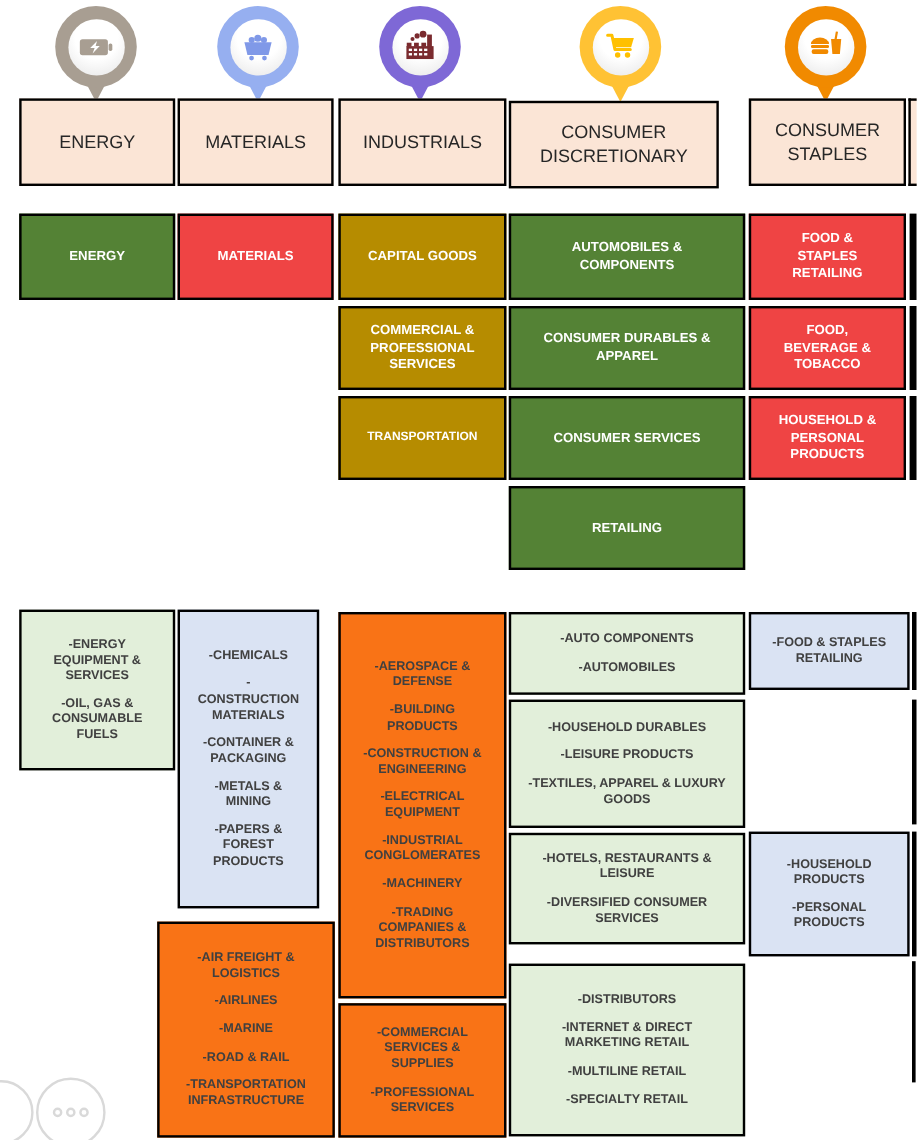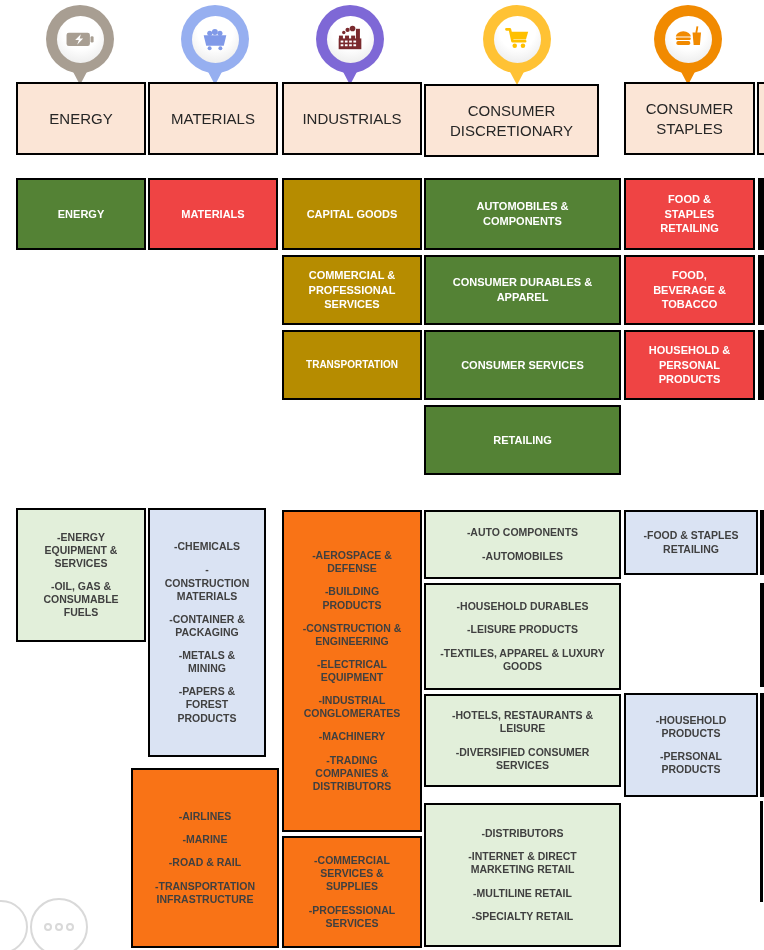--- a/index.html
+++ b/index.html
@@ -215,20 +215,21 @@
       <div class="li-item">-MACHINERY</div>
       <div class="li-item">-TRADING COMPANIES &amp; DISTRIBUTORS</div>
     </div>
 
   <div class="lst tan" style="left:282px;top:836px;width:140px;height:112px">
       <div class="li-item">-COMMERCIAL SERVICES &amp; SUPPLIES</div>
       <div class="li-item">-PROFESSIONAL SERVICES</div>
     </div>
 
   <div class="lst tan" style="left:131px;top:768px;width:148px;height:180px">
+      <div class="li-item">-AIR FREIGHT &amp; LOGISTICS</div>
       <div class="li-item">-AIRLINES</div>
       <div class="li-item">-MARINE</div>
       <div class="li-item">-ROAD &amp; RAIL</div>
       <div class="li-item">-TRANSPORTATION INFRASTRUCTURE</div>
     </div>
 
   <div class="lst lgreen" style="left:424px;top:510px;width:197px;height:69px">
       <div class="li-item">-AUTO COMPONENTS</div>
       <div class="li-item">-AUTOMOBILES</div>
     </div>

